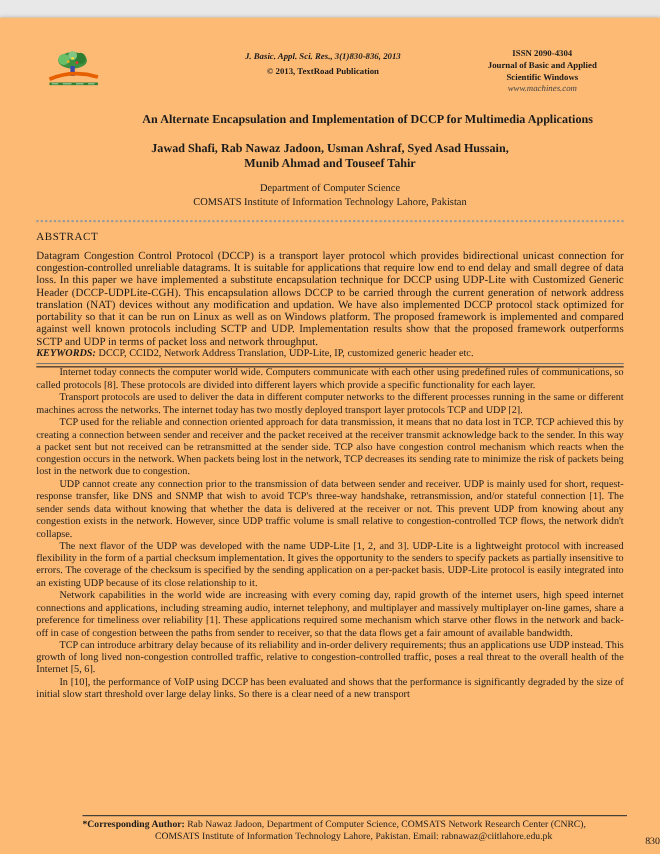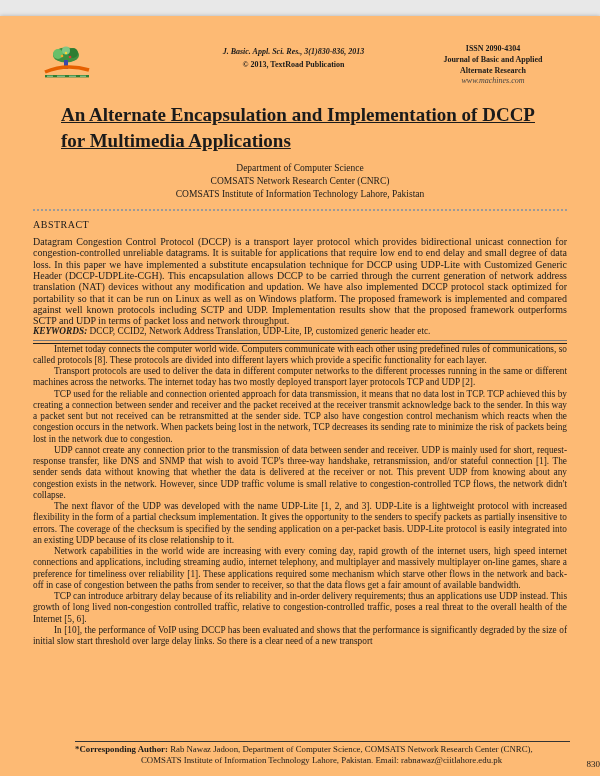--- a/index.html
+++ b/index.html
@@ -11,21 +11,21 @@
     box-shadow:0 0 4px rgba(0,0,0,.25);
   }
   
   .header { display:flex; align-items:flex-start; }
   .header-logo { width:135px; padding-top:3px; }
   .header-center { flex:1; text-align:center; font-size:8px; font-weight:bold; line-height:1.6; padding-top:4px; }
   .citation { font-style:italic; }
   .header-right { width:148px; text-align:center; font-size:8px; font-weight:bold; line-height:1.35; padding-top:2px; }
   .website { font-style:italic; font-weight:normal; color:#444; }
   
-  .paper-title { margin-top:15px; text-align:left; font-size:19px; font-weight:bold; line-height:1.35; padding:0 28px;text-decoration:underline; }
+  .paper-title { margin-top:15px; text-align:right; font-size:11px; font-weight:bold; line-height:1.35; padding:0 28px; }
   .authors { margin-top:11px; text-align:center; font-size:11px; font-weight:bold; line-height:1.3; }
   .affiliation { margin-top:9px; text-align:center; font-size:9.5px; line-height:1.32; }
   .dotted-rule { margin-top:9px; border-top:2px dotted #9a9a9a; }
   .abstract-heading { margin-top:8px; text-align:left; font-size:10px; font-weight:normal; letter-spacing:.5px; }
   .abstract-body { margin:6px 0 0 0; font-size:10px; line-height:11.3px; text-align:justify; }
   .keywords { margin:0; font-size:9.3px; line-height:11.3px; text-align:justify; }
   .keywords-label { font-weight:bold;font-style:italic; }
   .double-rule { margin-top:2px; height:2px; border-top:1px solid #777; border-bottom:1.6px solid #222; }
   
   .section-heading { margin:10px 0 7px 0; text-align:center; font-size:10px; font-weight:bold; }
@@ -64,29 +64,32 @@
         <rect x="47" y="30.7" width="6" height="1" fill="#a5d6a7"></rect>
       </svg>
     </div>
     <div class="header-center">
       <div class="citation">J. Basic. Appl. Sci. Res., 3(1)830-836, 2013</div>
       <div>© 2013, TextRoad Publication</div>
     </div>
     <div class="header-right">
       <div>ISSN 2090-4304</div>
       <div>Journal of Basic and Applied</div>
-      <div>Alternate Research</div>
+      <div>Scientific Windows</div>
       <div class="website">www.machines.com</div>
     </div>
   </div>
 
   <div class="paper-title">An Alternate Encapsulation and Implementation of DCCP for Multimedia Applications</div>
+  <div class="authors">
+    <div>Jawad Shafi, Rab Nawaz Jadoon, Usman Ashraf, Syed Asad Hussain,</div>
+    <div>Munib Ahmad and Touseef Tahir</div>
+  </div>
   <div class="affiliation">
     <div>Department of Computer Science</div>
-    <div>COMSATS Network Research Center (CNRC)</div>
     <div>COMSATS Institute of Information Technology Lahore, Pakistan</div>
   </div>
 
   <div class="dotted-rule"></div>
 
   <div class="abstract-heading">ABSTRACT</div>
   <p class="abstract-body">Datagram Congestion Control Protocol (DCCP) is a transport layer protocol which provides bidirectional unicast connection for congestion-controlled unreliable datagrams. It is suitable for applications that require low end to end delay and small degree of data loss. In this paper we have implemented a substitute encapsulation technique for DCCP using UDP-Lite with Customized Generic Header (DCCP-UDPLite-CGH). This encapsulation allows DCCP to be carried through the current generation of network address translation (NAT) devices without any modification and updation. We have also implemented DCCP protocol stack optimized for portability so that it can be run on Linux as well as on Windows platform. The proposed framework is implemented and compared against well known protocols including SCTP and UDP. Implementation results show that the proposed framework outperforms SCTP and UDP in terms of packet loss and network throughput.</p>
   <p class="keywords"><span class="keywords-label">KEYWORDS:</span><span> DCCP, CCID2, Network Address Translation, UDP-Lite, IP, customized generic header etc.</span></p>
 
   <div class="double-rule"></div>

